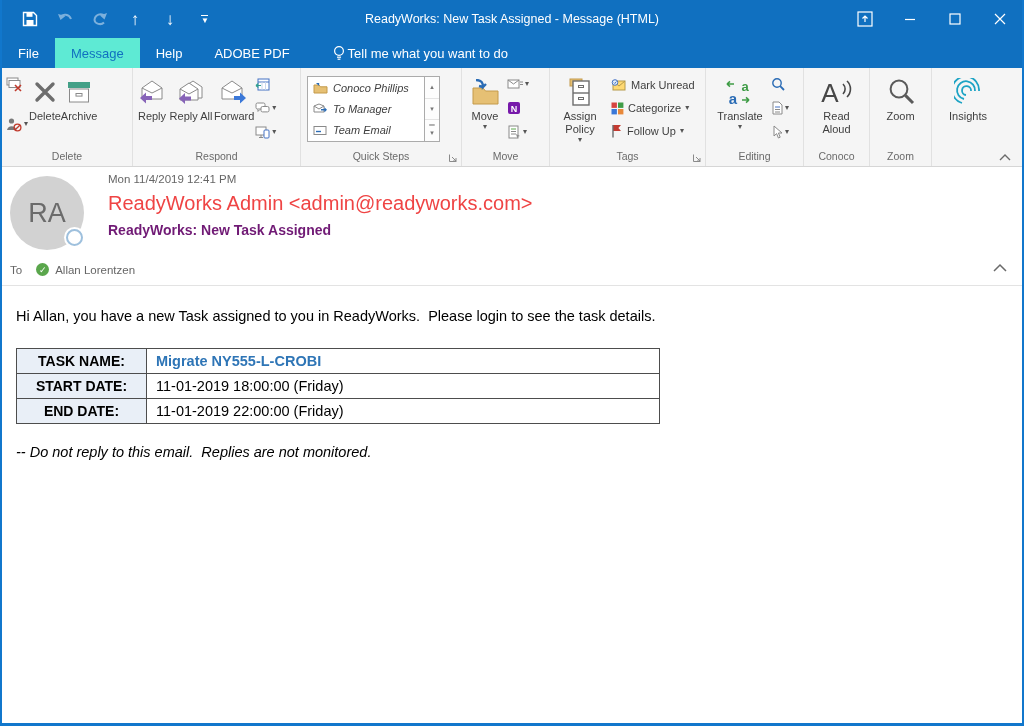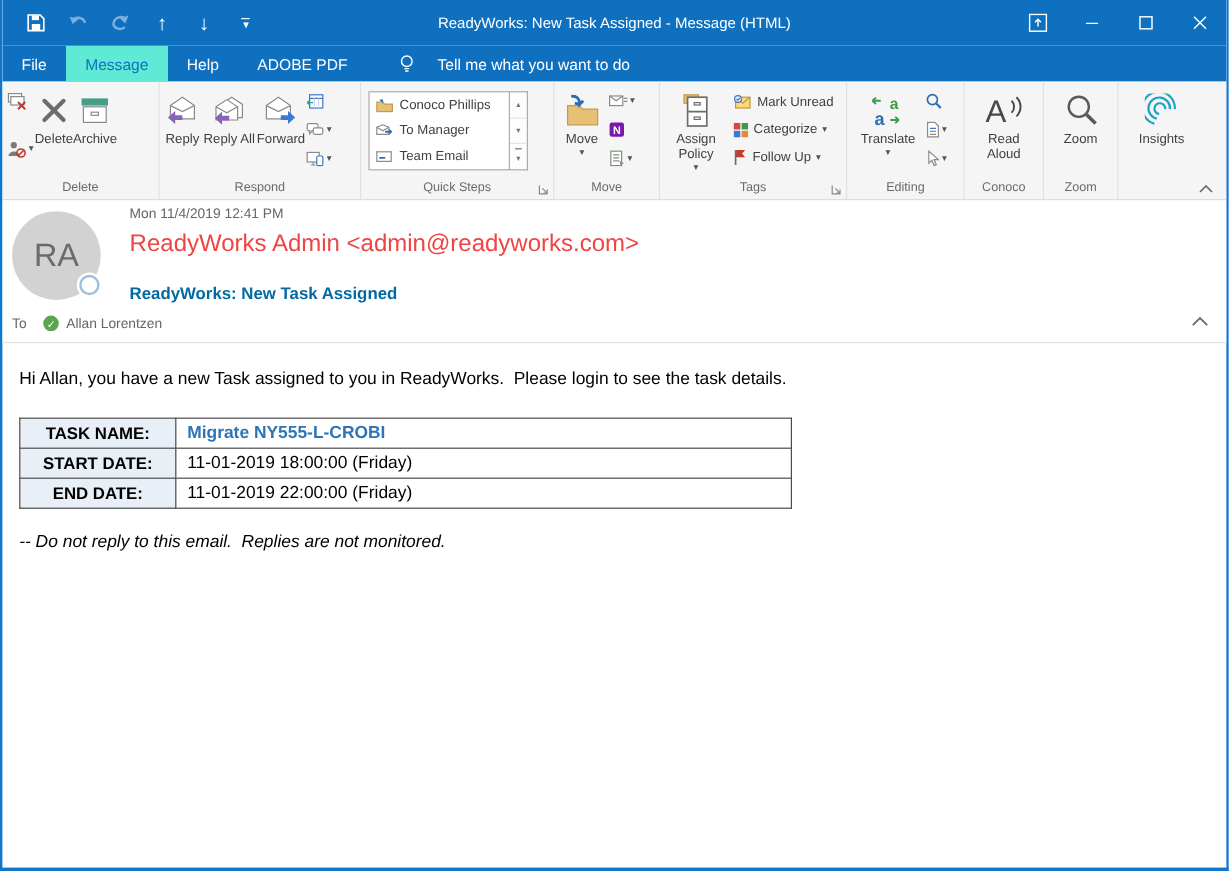--- a/index.html
+++ b/index.html
@@ -17,54 +17,54 @@
   .qat-caret .bar { width:7px; border-top:1.5px solid #fff; margin-bottom:2px; }
   .qat-caret .car { color:#fff; font-size:8px; line-height:6px; }
   .title-text { position:absolute; left:0; right:0; text-align:center; color:#fff; font-size:12.5px; pointer-events:none; }
   .win-controls { position:absolute; right:0; top:0; height:38px; display:flex; }
   .win-btn { width:45px; height:38px; display:flex; align-items:center; justify-content:center; }
 
   
   .tabrow { height:30px; background:#1070c0; display:flex; align-items:stretch; color:#fff; font-size:13px; }
   .tab { display:flex; align-items:center; justify-content:center; padding:0 16px; cursor:default; }
   .tab.selected { background:#5eead4; color:#1070c0; }
-  .tellme { display:flex; align-items:center; gap:19px; margin-left:16px; padding:0 10px; }
+  .tellme { display:flex; align-items:center; gap:2px; margin-left:16px; padding:0 10px; }
 
   
   .ribbon { height:99px; background:#f5f5f5; border-bottom:1px solid #d6d6d6; display:flex; }
   .rgroup { display:flex; flex-direction:column; border-right:1px solid #e1e1e1; position:relative; }
   .g-content { flex:1; display:flex; align-items:flex-start; padding:3px 3px 0 3px; }
   .g-label { height:18px; line-height:16px; font-size:10.5px; color:#6a6a6a; text-align:center; }
   .big-btn { display:flex; flex-direction:column; align-items:center; padding-top:5px; font-size:11px; color:#3f3f3f; text-align:center; line-height:13px; cursor:default; }
   .big-btn .bicon { height:32px; display:flex; align-items:center; justify-content:center; margin-bottom:2px; }
   .caret { font-size:8px; color:#555; line-height:8px; }
   .small-col { display:flex; flex-direction:column; justify-content:space-between; height:74px; padding:4px 1px; }
   .small-btn { display:flex; align-items:center; gap:2px; height:18px; }
   .launcher { position:absolute; right:3px; bottom:3px; }
 
   .qs-box { width:118px; height:66px; margin-top:5px; background:#fff; border:1px solid #ababab; display:flex; flex-direction:column; }
-  .qs-item { flex:1; display:flex; align-items:center; gap:5px; padding:0 5px; font-size:11px; color:#3f3f3f; white-space:nowrap; }
+  .qs-item { flex:1; display:flex; align-items:center; gap:5px; padding:0 5px; font-size:11px; color:#3f3f3f; white-space:nowrap;font-style:italic; }
   .qs-scroll { width:15px; height:66px; margin-top:5px; border:1px solid #ababab; border-left:none; background:#fdfdfd; display:flex; flex-direction:column; }
   .qs-scroll > div { flex:1; display:flex; align-items:center; justify-content:center; font-size:7px; color:#777; border-bottom:1px solid #e4e4e4; }
   .qs-scroll > div:last-child { border-bottom:none; }
   .tag-col { display:flex; flex-direction:column; justify-content:space-between; height:74px; padding:4px 2px; }
   .tag-btn { display:flex; align-items:center; gap:4px; font-size:11px; color:#3f3f3f; height:20px; white-space:nowrap; }
   .ribbon-filler { flex:1; position:relative; border-right:none; }
   .collapse-chevron { position:absolute; right:10px; bottom:4px; }
 
   
   .msg-header { height:119px; background:#fff; position:relative; border-bottom:1px solid #e3e3e3; }
   .avatar { position:absolute; left:8px; top:9px; width:74px; height:74px; border-radius:50%; background:#d2d2d2;
             display:flex; align-items:center; justify-content:center; font-size:27px; color:#6b6b6b; }
   .presence-badge { position:absolute; left:64px; top:62px; width:17px; height:17px; border-radius:50%;
                     background:#fff; border:2px solid #9ec0dd; box-shadow:0 0 0 2px #fff; }
   .meta { position:absolute; left:106px; top:6px; }
   .sent-line { font-size:11.5px; color:#666; }
   .from-line { font-size:20px; color:#ef4444; margin-top:7px; white-space:nowrap; }
-  .subject-line { font-size:14px; font-weight:bold; color:#0369a1; margin-top:21px; }
+  .subject-line { font-size:14px; font-weight:bold; color:#701a75; margin-top:7px; }
   .to-row { position:absolute; left:8px; bottom:9px; display:flex; align-items:center; gap:6px; font-size:11.5px; color:#666; }
   .presence-dot { width:13px; height:13px; border-radius:50%; background:#5aa64c; color:#fff; font-size:9px;
                   display:flex; align-items:center; justify-content:center; margin-left:8px; }
   .hdr-chevron { position:absolute; right:14px; bottom:12px; }
 
   
   .msg-body { padding:22px 16px 0 14px; font-size:14.5px; color:#000; }
   .greeting { white-space:pre-wrap; }
   .task-table { border-collapse:collapse; margin-top:24px; }
   .task-table td { border:1px solid #4d4d4d; height:25px; }

